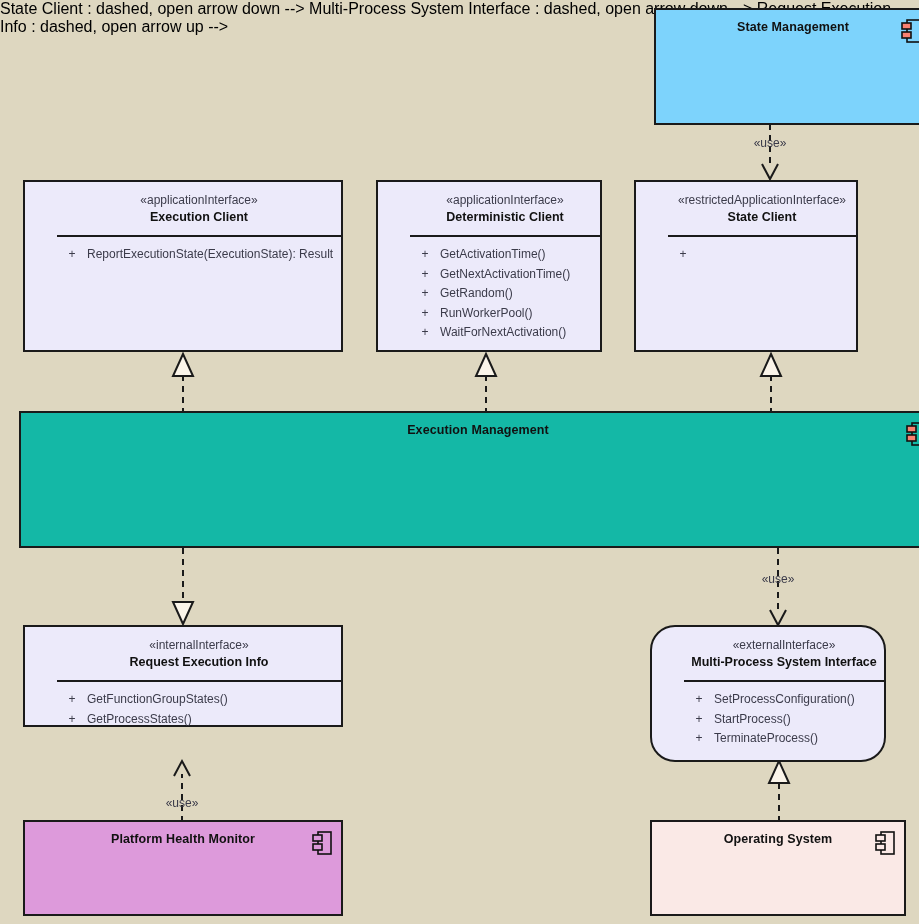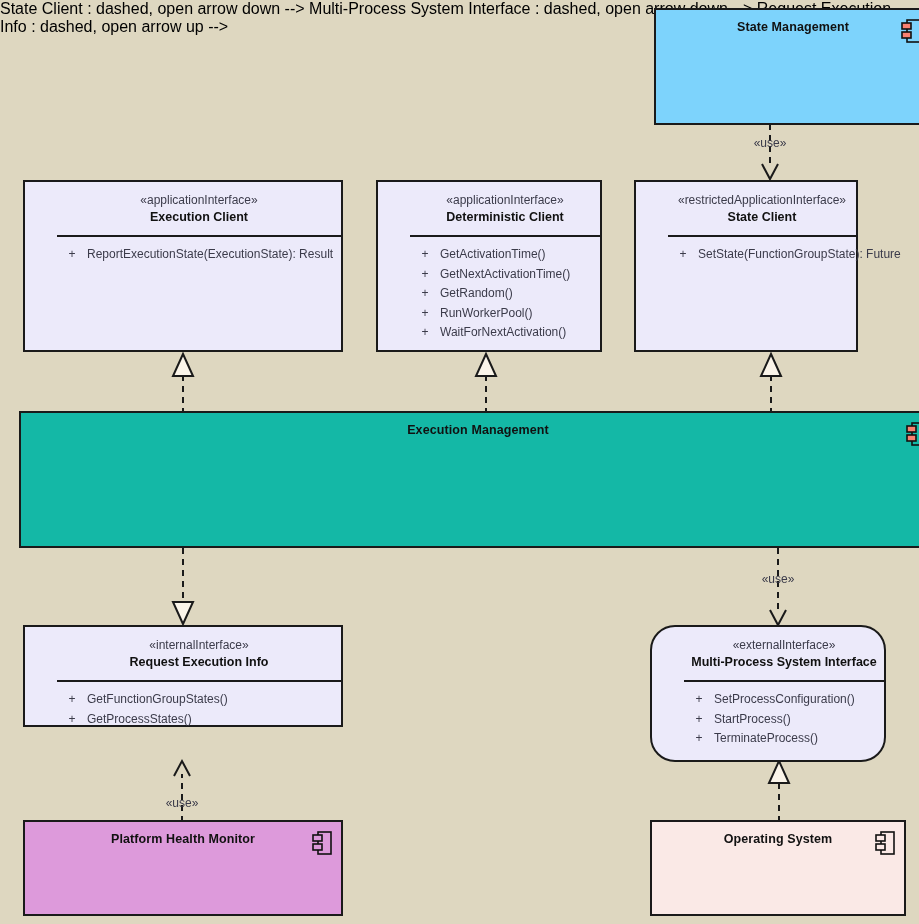--- a/index.html
+++ b/index.html
@@ -209,21 +209,20 @@
 
   
   <div class="iface" style="left:634px;top:180px;width:224px;height:172px;">
     <div class="iface-head">
       <div class="stereo">«restrictedApplicationInterface»</div>
       <div class="iface-name">State Client</div>
     </div>
     <div class="iface-body">
       <div class="op">
         <span class="vis">+</span>
-        <span class="sig">SetState(FunctionGroupState): Future</span>
       </div>
     </div>
   </div>
 
   
   <div class="node" style="left:19px;top:411px;width:918px;height:137px;background:#14b8a6;">
     <div class="cmp-title">Execution Management</div>
     <span class="cmp-icon">
       <svg width="20" height="26" viewBox="0 0 20 26">
         <rect x="6" y="2" width="13" height="22" fill="none" stroke="#111" stroke-width="1.6"></rect>

